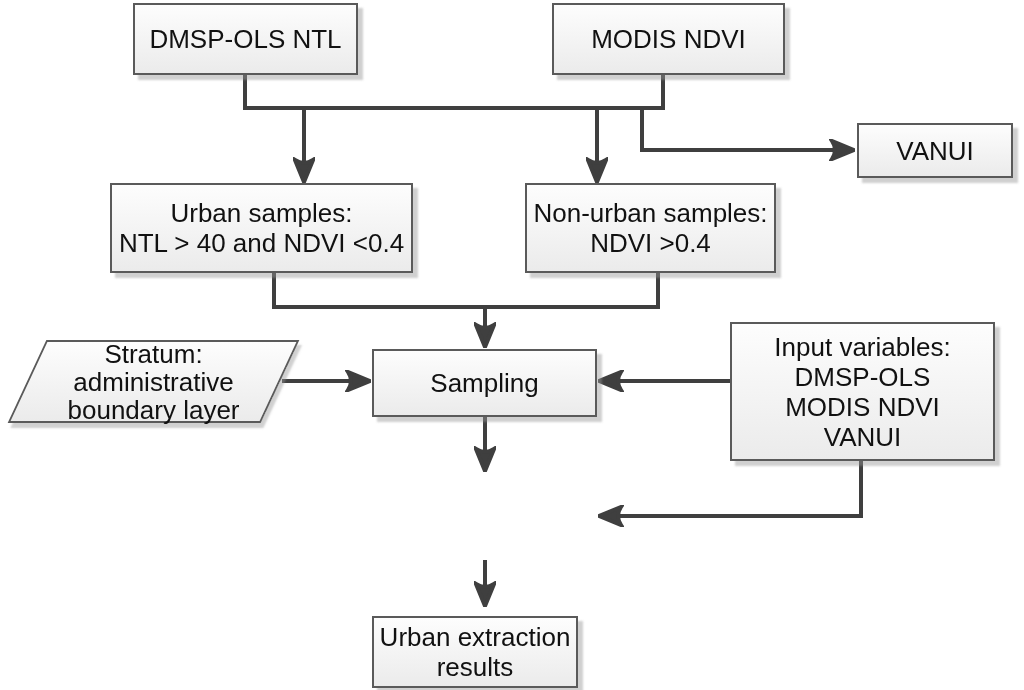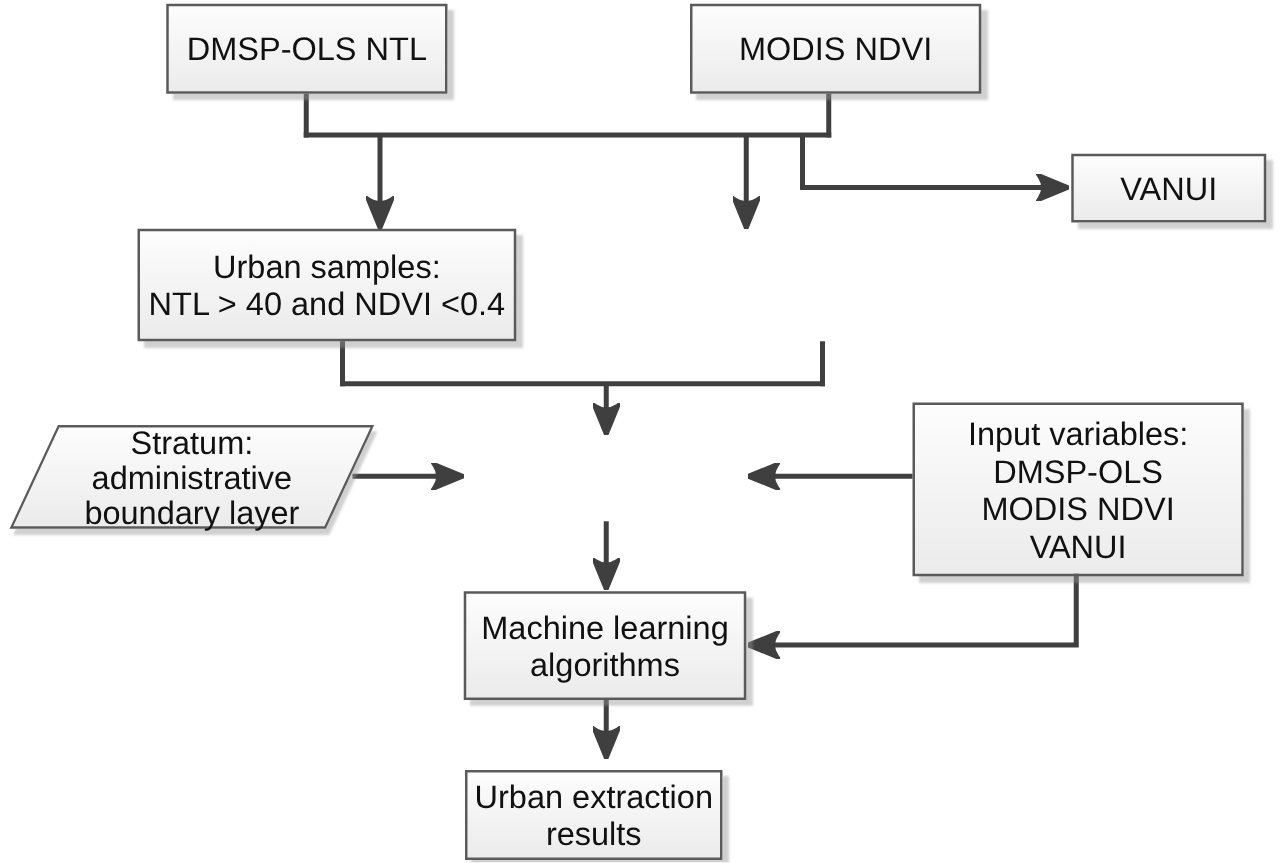--- a/index.html
+++ b/index.html
@@ -74,38 +74,41 @@
 
   <div class="node" style="left:857px;top:123px;width:156px;height:55px">
     <div class="node-label">VANUI</div>
   </div>
 
   <div class="node" style="left:110px;top:183px;width:303px;height:90px">
     <div class="node-label">Urban samples:
 NTL &gt; 40 and NDVI &lt;0.4</div>
   </div>
 
+  <div class="node" style="left:525px;top:183px;width:251px;height:90px">
+    <div class="node-label">Non-urban samples:
+NDVI &gt;0.4</div>
+  </div>
 
   <div class="node para" style="left:27px;top:340px;width:253px;height:83px">
     <div class="para-inner node-label">Stratum:
 administrative
 boundary layer</div>
   </div>
 
+  <div class="node" style="left:372px;top:349px;width:225px;height:68px">
+    <div class="node-label">Sampling</div>
+  </div>
 
   <div class="node" style="left:730px;top:322px;width:265px;height:139px">
     <div class="node-label">Input variables:
 DMSP-OLS
 MODIS NDVI
 VANUI</div>
   </div>
 
-  <div class="node" style="left:371px;top:473px;width:226px;height:87px">
-    <div class="node-label">Machine learning
-algorithms</div>
-  </div>
 
   <div class="node" style="left:372px;top:616px;width:206px;height:72px">
     <div class="node-label">Urban extraction
 results</div>
   </div>
 
 </div>
 
 </body></html>

